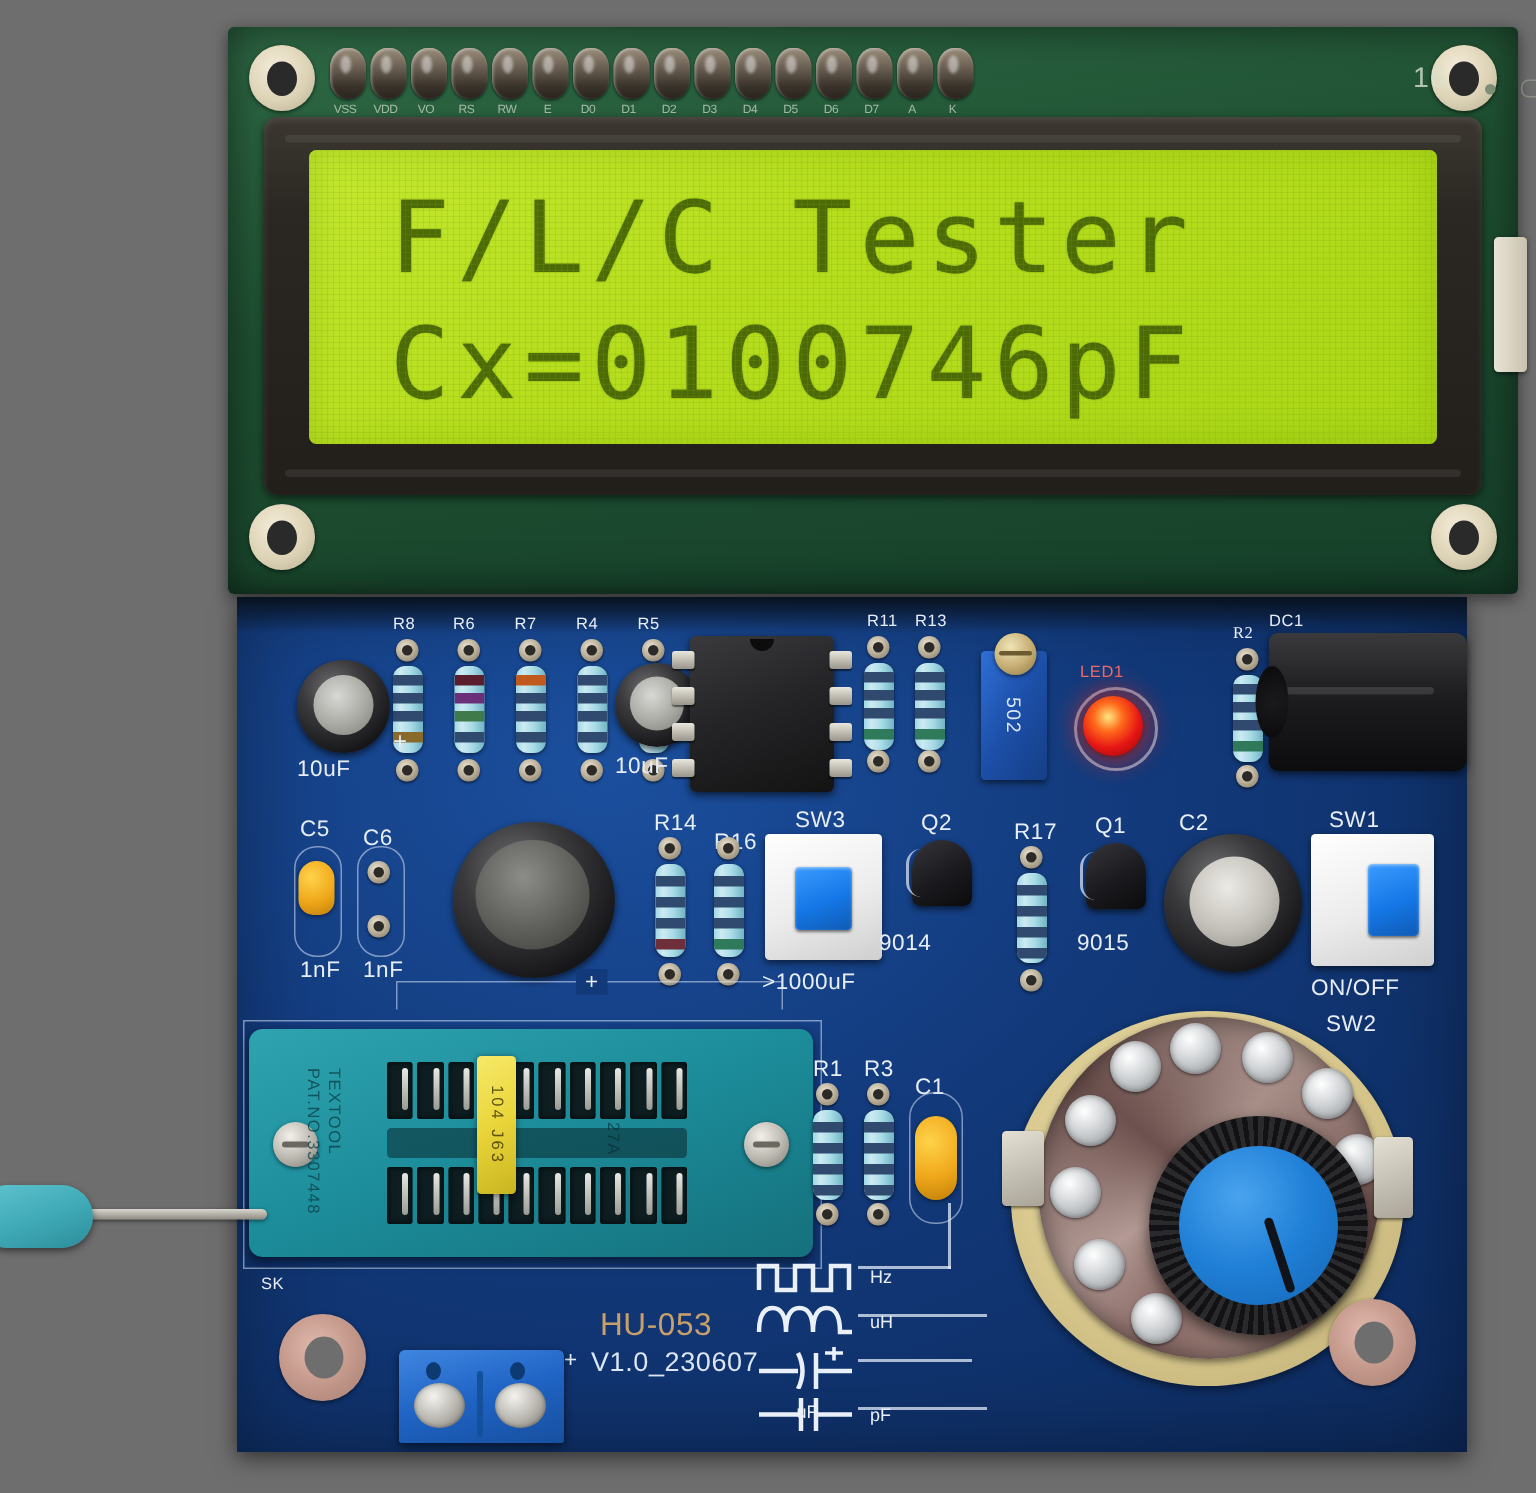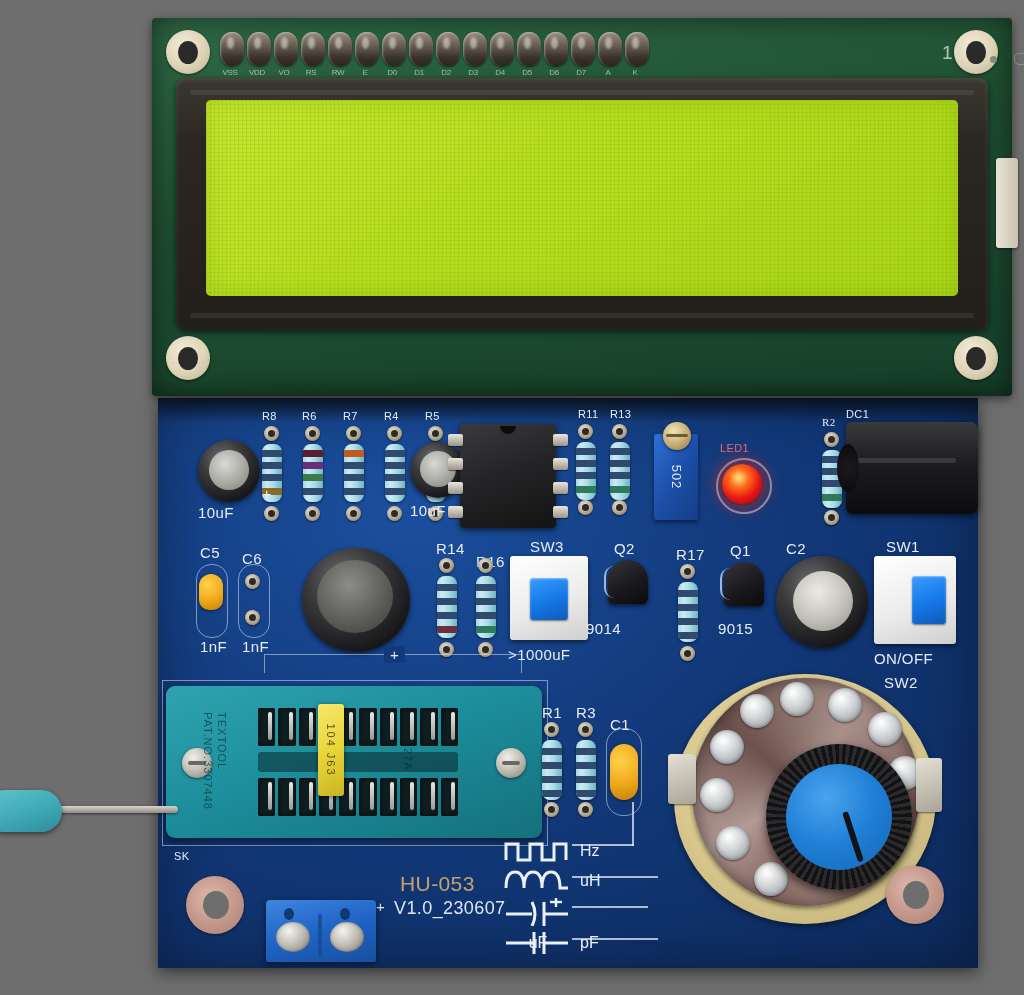--- a/index.html
+++ b/index.html
@@ -311,21 +311,21 @@
     background:#10141a;border-radius:3px;transform:rotate(-18deg);transform-origin:top center;
   }
   .rot-tab{
     position:absolute;background:linear-gradient(160deg,#e4e0d4,#a9a497);border-radius:3px;
     box-shadow:0 1px 2px rgba(0,0,0,.5);
   }
 
   
   .legend{position:absolute;left:346px;top:440px;width:180px;height:110px;}
   .legend-row{position:absolute;display:flex;align-items:center;gap:8px;}
-  .legend-label{color:#eaf0f8;font-size:16px;}
+  .legend-label{color:#eaf0f8;font-size:12px;}
   .leader{position:absolute;border-top:2px solid rgba(225,235,248,.75);}
   .vleader{position:absolute;border-left:2px solid rgba(225,235,248,.75);}
 
   
   .term{
     position:absolute;left:108px;top:502px;width:110px;height:62px;
     background:linear-gradient(165deg,#3f86e0 0%,#1f63c4 50%,#17509f 100%);
     border-radius:4px 4px 2px 2px;box-shadow:0 2px 6px rgba(0,0,0,.55);
   }
   .term-screw{
@@ -385,20 +385,24 @@
       <span>A</span>
       <span>K</span>
     </div>
 
     <div class="hdr-num">16</div>
     <div class="hdr-dot"></div>
     <div class="hdr-trace"></div>
 
     <div class="lcd-bezel">
       <div class="lcd-glass">
+        <div class="lcd-lines">
+          <div class="lcd-line">F/L/C Tester</div>
+          <div class="lcd-line">Cx=0100746pF</div>
+        </div>
         <div class="lcd-dots"></div>
       </div>
     </div>
     <div class="lcd-side-tab"></div>
   </div>
 
   <div class="pcb">
     <div class="pcb-dark-top"></div>
 
     <div class="silk" style="left:104px;top:12px;">R8</div>

